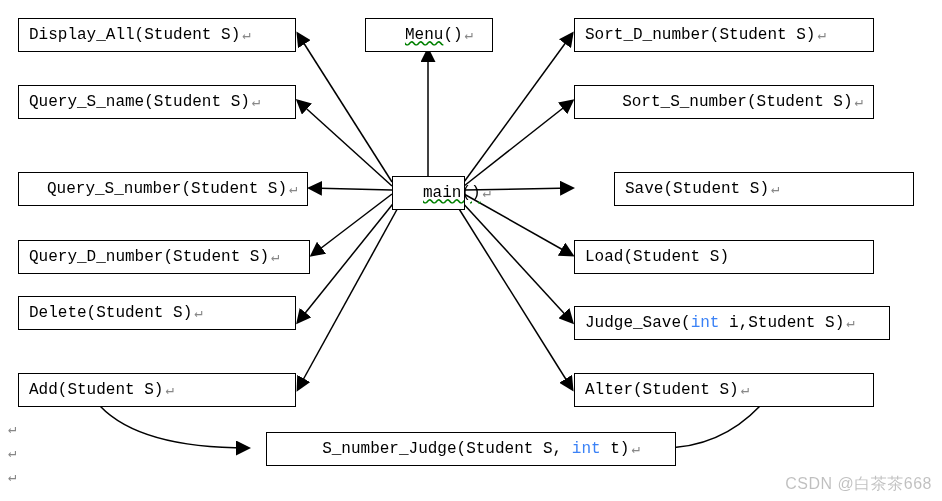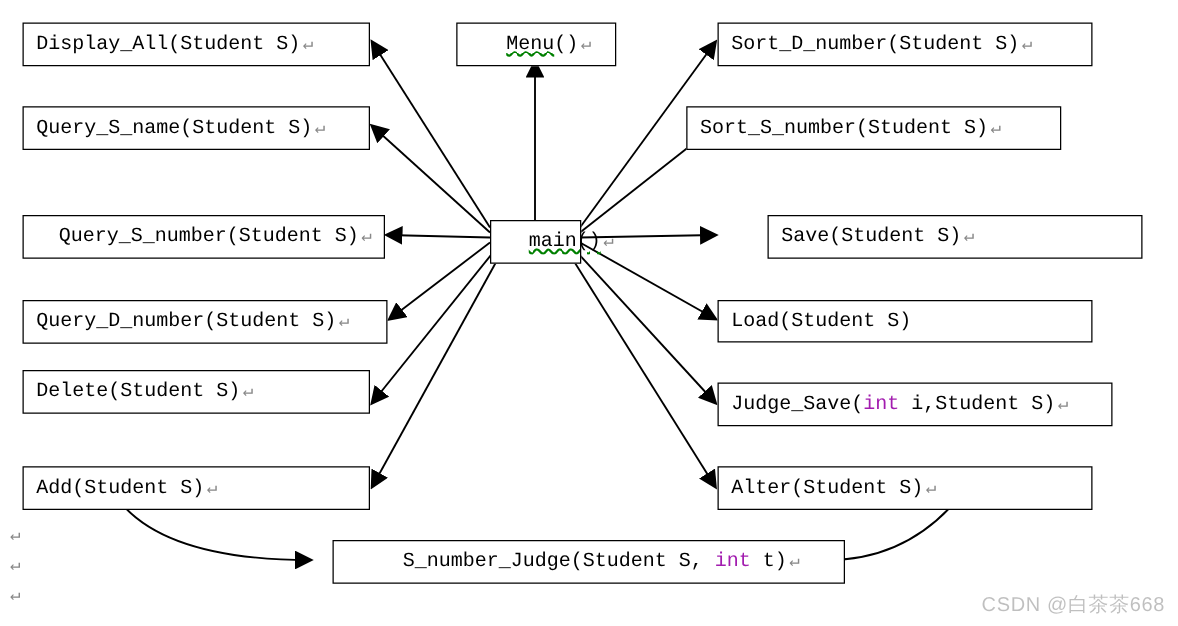--- a/index.html
+++ b/index.html
@@ -20,21 +20,21 @@
     border: 1.2px solid #000;
     box-sizing: border-box;
     padding: 6px 10px 6px 10px;
     white-space: nowrap;
     line-height: 20px;
   }
   .center-box {
     text-align: center;
     padding-left: 30px;
   }
-  .kw { color: #a21caf; }
+  .kw { color: #3b82f6; }
   .fn-underline {
     text-decoration: underline;
     text-decoration-color: #008000;
     text-decoration-style: wavy;
   }
   .ret {
     color: #888;
     font-size: 14px;
     padding-left: 2px;
   }
@@ -108,21 +108,21 @@
 <div class="box" style="left:18px; top:296px; width:278px;">
   <span>Delete(Student S)</span><span class="ret">↵</span>
 </div>
 <div class="box" style="left:18px; top:373px; width:278px;">
   <span>Add(Student S)</span><span class="ret">↵</span>
 </div>
 
 <div class="box" style="left:574px; top:18px; width:300px;">
   <span>Sort_D_number(Student S)</span><span class="ret">↵</span>
 </div>
-<div class="box" style="left:549px; top:85px; width:300px;">
+<div class="box" style="left:574px; top:85px; width:300px;text-align:right;">
   <span>Sort_S_number(Student S)</span><span class="ret">↵</span>
 </div>
 <div class="box" style="left:574px; top:172px; width:300px;margin-left:40px;">
   <span>Save(Student S)</span><span class="ret">↵</span>
 </div>
 <div class="box" style="left:574px; top:240px; width:300px;">
   <span>Load(Student S)</span>
 </div>
 <div class="box" style="left:574px; top:306px; width:316px;">
   <span><span>Judge_Save(</span><span class="kw">int</span><span> i,Student S)</span></span><span class="ret">↵</span>

